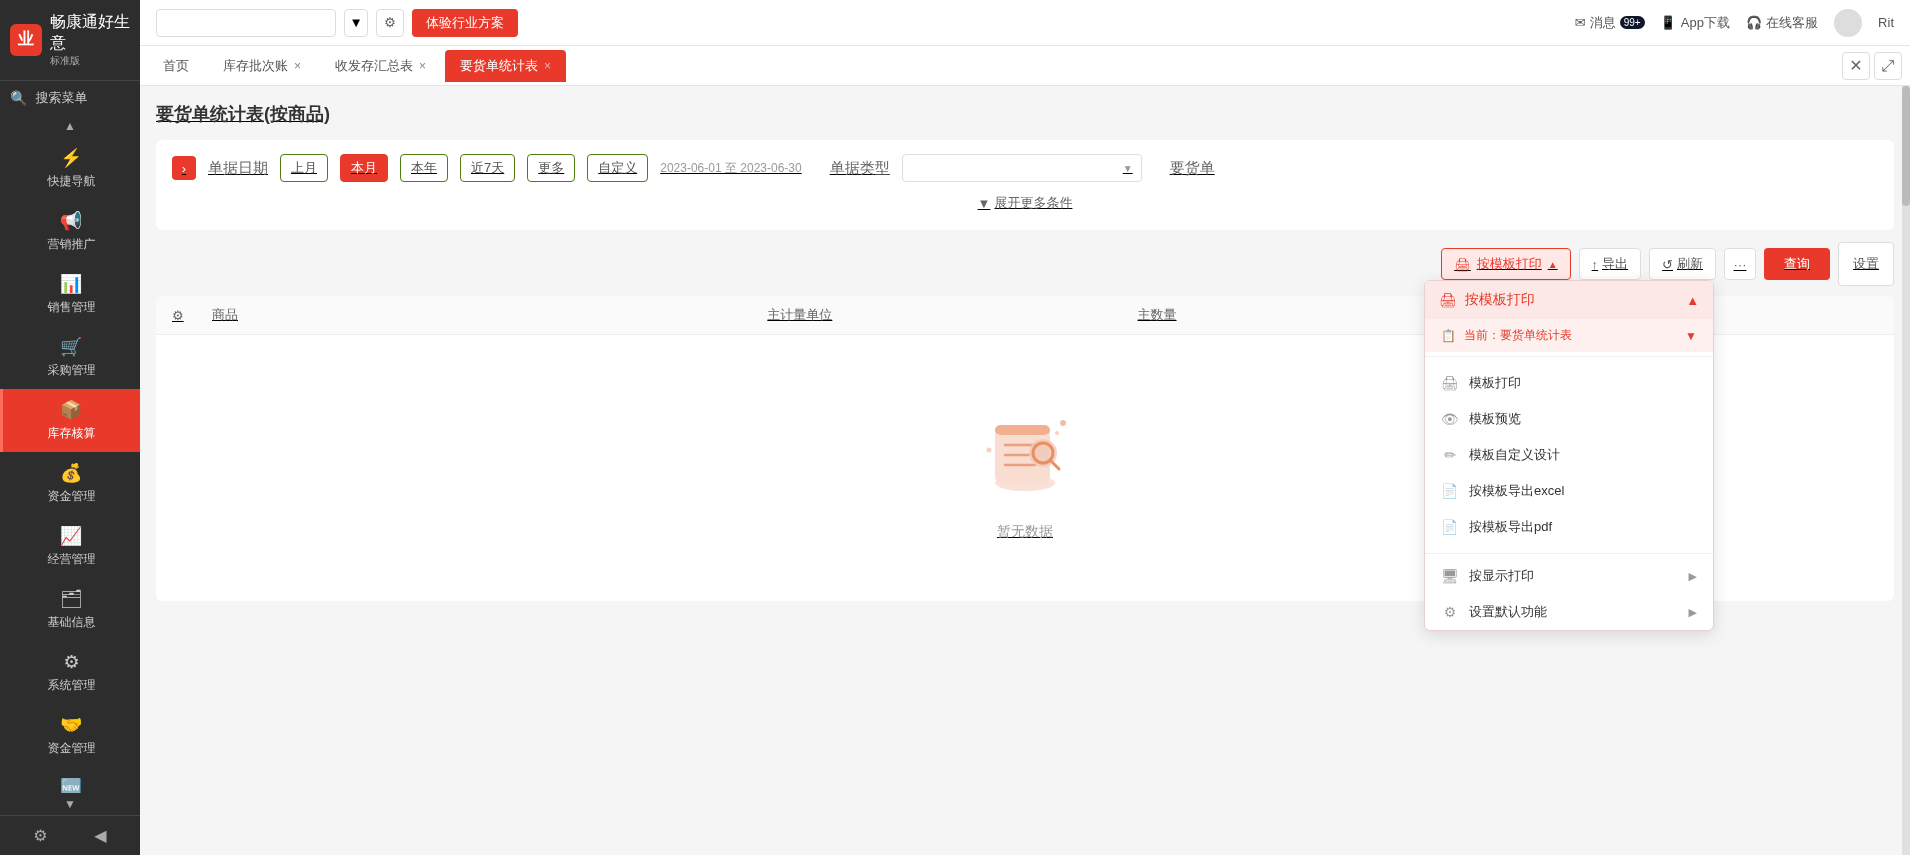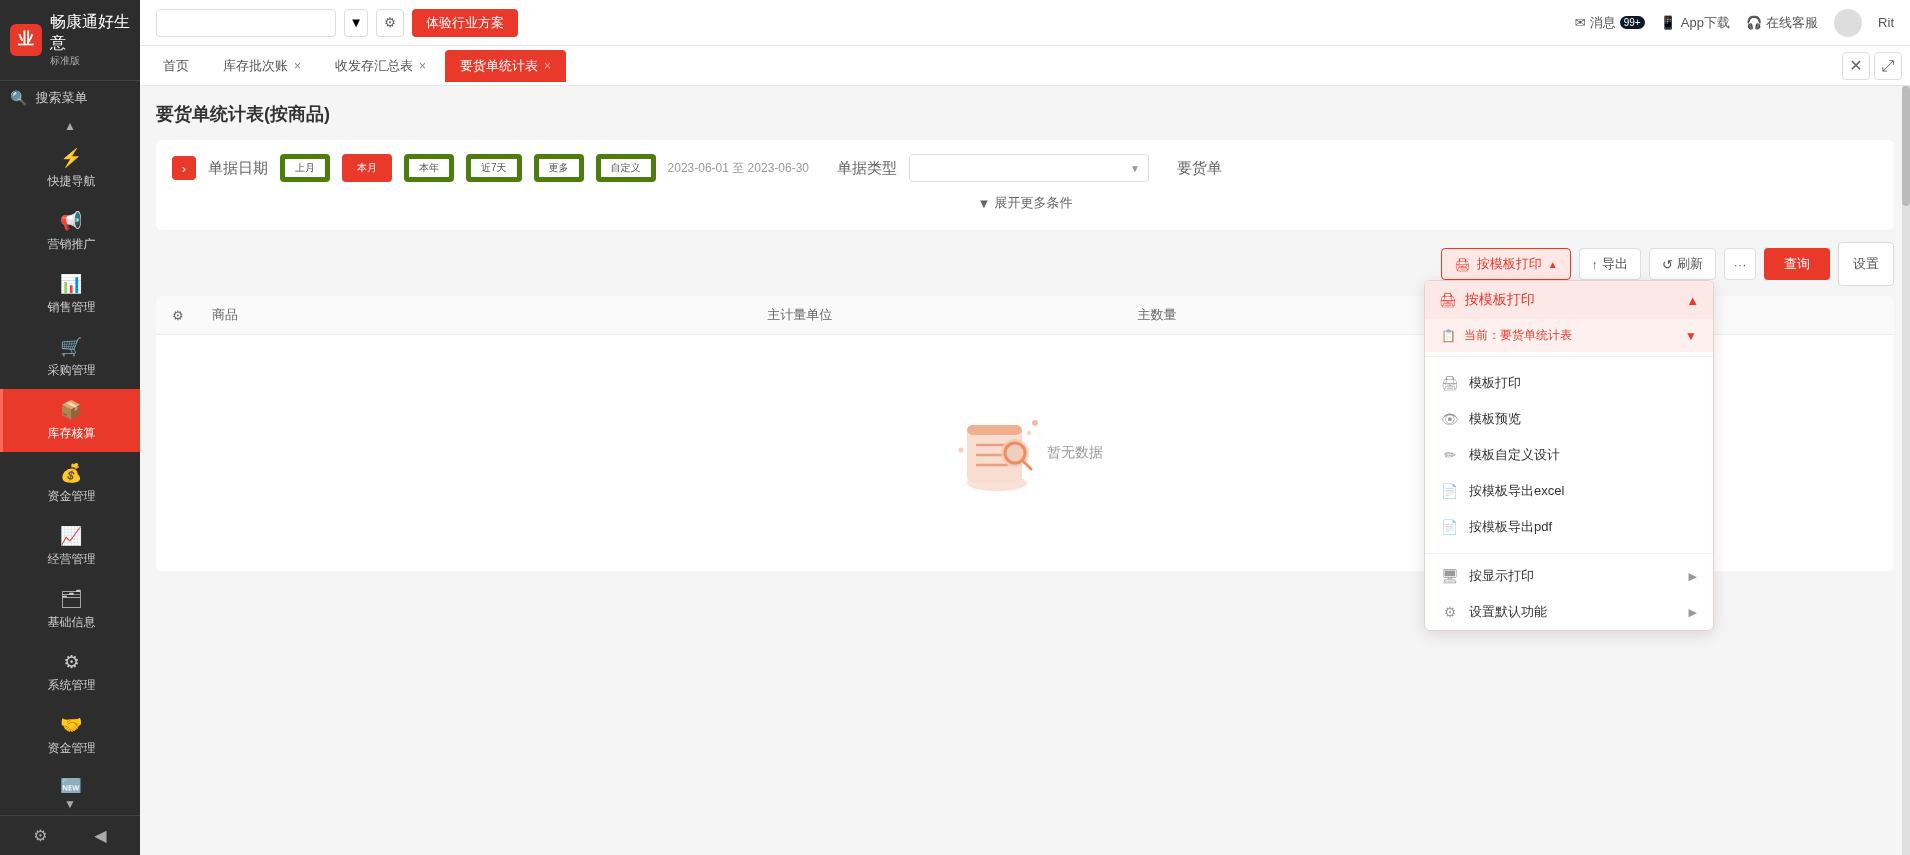--- a/index.html
+++ b/index.html
@@ -94,37 +94,37 @@
       width: 28px; height: 28px; display: flex; align-items: center; justify-content: center;
       cursor: pointer; color: #666; font-size: 16px; border: 1px solid #ddd; border-radius: 4px; background: white;
     }
 
     
     .main {
       position: fixed; left: 140px; top: 86px; right: 0; bottom: 0;
       background: #f5f5f5; overflow: auto;
     }
     .page {
-      padding: 16px; min-height: 100%;
+      padding: 16px; min-height: 100%; text-decoration: underline;
     }
     .page-title {
       font-size: 18px; font-weight: bold; color: #333; margin-bottom: 14px;
     }
 
     
     .filter-card {
       background: white; border-radius: 6px; padding: 14px 16px; margin-bottom: 12px;
     }
     .filter-row {
       display: flex; align-items: center; gap: 12px; margin-bottom: 8px; flex-wrap: wrap;
     }
     .filter-label { color: #666; font-size: 15px; white-space: nowrap; }
     .date-btn {
-      height: 28px; padding: 0 10px; border: 5px solid #4d7c0f; border-radius: 4px;
-      background: white; cursor: pointer; font-size: 10px; color: #555;
+      height: 28px; padding: 0 10px; border: 1px solid #4d7c0f; border-radius: 4px;
+      background: white; cursor: pointer; font-size: 13px; color: #555;
     }
     .date-btn.active { background: #e8392a; color: white; border-color: #e8392a; }
     .date-range-text { font-size: 12px; color: #999; }
     .filter-select {
       height: 28px; min-width: 180px; border: 1px solid #ddd; border-radius: 4px;
       padding: 0 8px; font-size: 12px; background: white; cursor: pointer;
       display: flex; align-items: center; justify-content: space-between;
     }
     .filter-select-text { color: #555; }
     .filter-select-arrow { color: #999; font-size: 10px; }
@@ -170,22 +170,23 @@
     }
     .th { font-weight: 500; }
     .col-checkbox { width: 40px; }
     .col-product { flex: 3; }
     .col-unit { flex: 2; }
     .col-qty { flex: 2; }
     .col-amount { flex: 2; }
 
     
     .empty-state {
-      display: flex; flex-direction: row; align-items: center; justify-content: center;
+      display: flex; flex-direction: column; align-items: center; justify-content: center;
       padding: 60px 0;
+      gap: 12px;
     }
     .empty-icon {
       width: 100px; height: 100px; margin-bottom: 16px; position: relative;
     }
     .empty-text { color: #999; font-size: 14px; }
 
     
     .print-dropdown {
       position: absolute; top: 38px; right: 180px; width: 290px;
       background: white; border: 1px solid #e8d0ce; border-radius: 6px;

